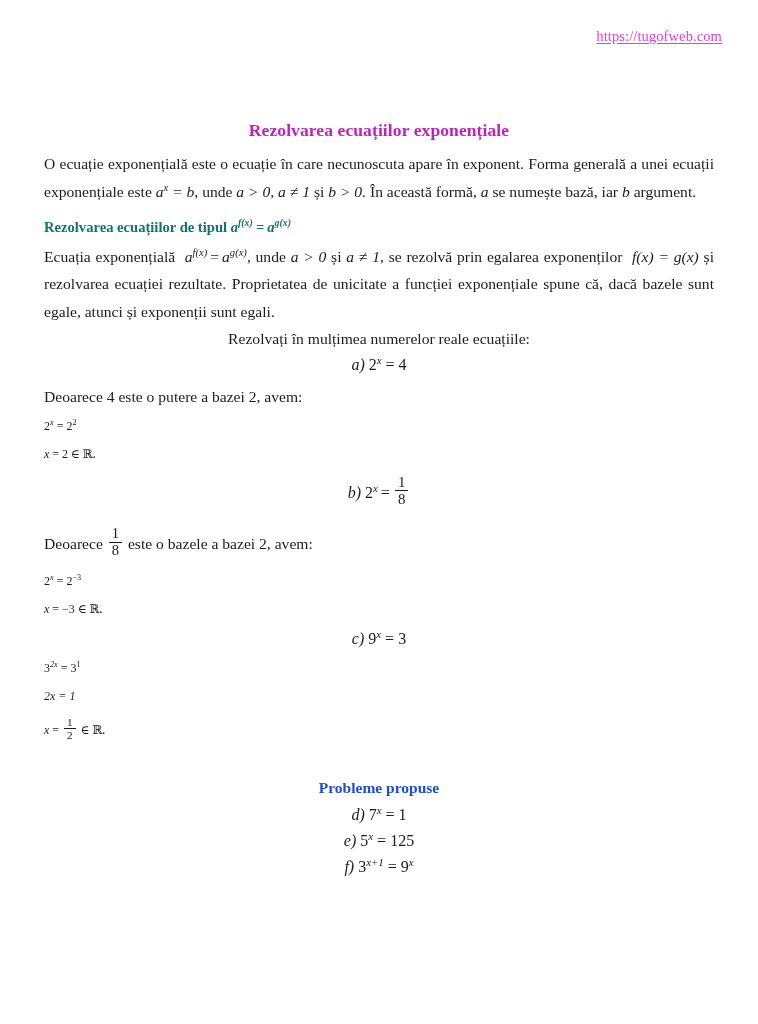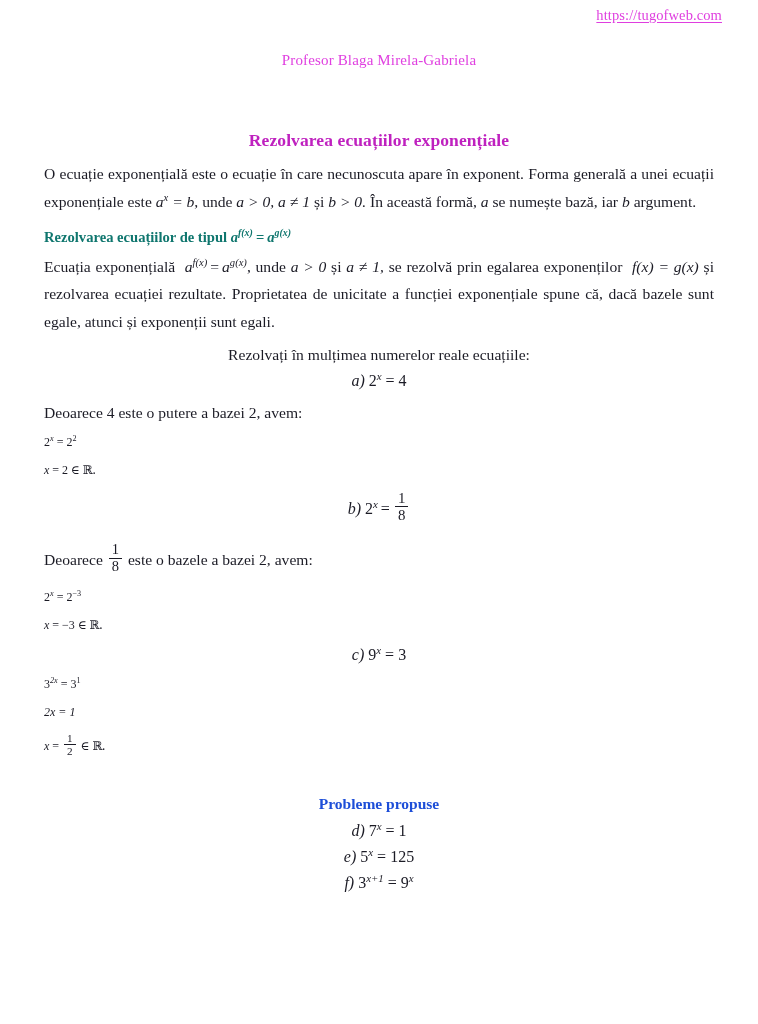--- a/index.html
+++ b/index.html
@@ -19,21 +19,21 @@
   .page {
     position: relative;
     width: 758px;
     height: 1024px;
     box-sizing: border-box;
   }
 
   
   .site-url {
     position: absolute;
-    top: 7px;
+    top: 28px;
     right: 36px;
     font-size: 14.5px;
     color: #df3edf;
     text-decoration: underline;
     text-underline-offset: 2px;
     letter-spacing: 0.1px;
     white-space: nowrap;
   }
   .author-line {
     position: absolute;
@@ -52,21 +52,21 @@
     top: 118px;
     left: 44px;
     width: 670px;
   }
 
   .doc-title {
     text-align: center;
     font-size: 17.5px;
     font-weight: bold;
     color: #bf21bf;
-    margin: 12px 0 9px 0;
+    margin: 2px 0 9px 0;
     letter-spacing: 0.1px;
   }
 
   .para {
     font-size: 15.6px;
     line-height: 1.78;
     text-align: justify;
     text-justify: inter-word;
     margin: 0;
   }
@@ -74,21 +74,21 @@
   .sub-title {
     font-size: 14.6px;
     font-weight: bold;
     color: #0f766e;
     margin: 13px 0 7px 0;
   }
 
   .centered-line {
     text-align: center;
     font-size: 15.6px;
-    margin: 10px 0 4px 0;
+    margin: 4px 0 4px 0;
   }
 
   .eq-center {
     text-align: center;
     font-size: 16px;
     margin: 8px 0;
   }
   .eq-left {
     text-align: left;
     font-size: 12px;
@@ -145,21 +145,20 @@
     line-height: 2.3;
   }
 </style>
 </head>
 <body>
 
 <div class="page">
 
   <a class="site-url" href="#">https://tugofweb.com</a>
 
-  <div class="author-line">Profesor Blaga Mirela-Gabriela</div>
 
   <div class="content">
 
     <h1 class="doc-title">Rezolvarea ecuațiilor exponențiale</h1>
 
     <p class="para"><span>O ecuație exponențială este o ecuație în care necunoscuta apare în exponent. Forma generală a unei ecuații exponențiale este </span><span class="m"><span>a</span><sup>x</sup>&nbsp;<span>= b</span></span><span>, unde </span><span class="m">a &gt; 0,</span>&nbsp;<span class="m">a ≠ 1</span><span> și </span><span class="m">b &gt; 0.</span><span> În această formă, </span><span class="m">a</span><span> se numește bază, iar </span><span class="m">b</span><span> argument.</span></p>
 
     <h2 class="sub-title"><span>Rezolvarea ecuațiilor de tipul </span><span class="m"><span>a</span><sup>f(x)</sup><span class="op">=</span><span>a</span><sup>g(x)</sup></span></h2>
 
     <p class="para"><span>Ecuația exponențială </span>&nbsp;<span class="m"><span>a</span><sup>f(x)</sup><span class="op">=</span><span>a</span><sup>g(x)</sup></span><span>, unde </span><span class="m">a &gt; 0</span><span> și </span><span class="m">a ≠ 1,</span><span> se rezolvă prin egalarea exponenților </span>&nbsp;<span class="m">f(x) = g(x)</span><span> și rezolvarea ecuației rezultate. Proprietatea de unicitate a funcției exponențiale spune că, dacă bazele sunt egale, atunci și exponenții sunt egali.</span></p>

